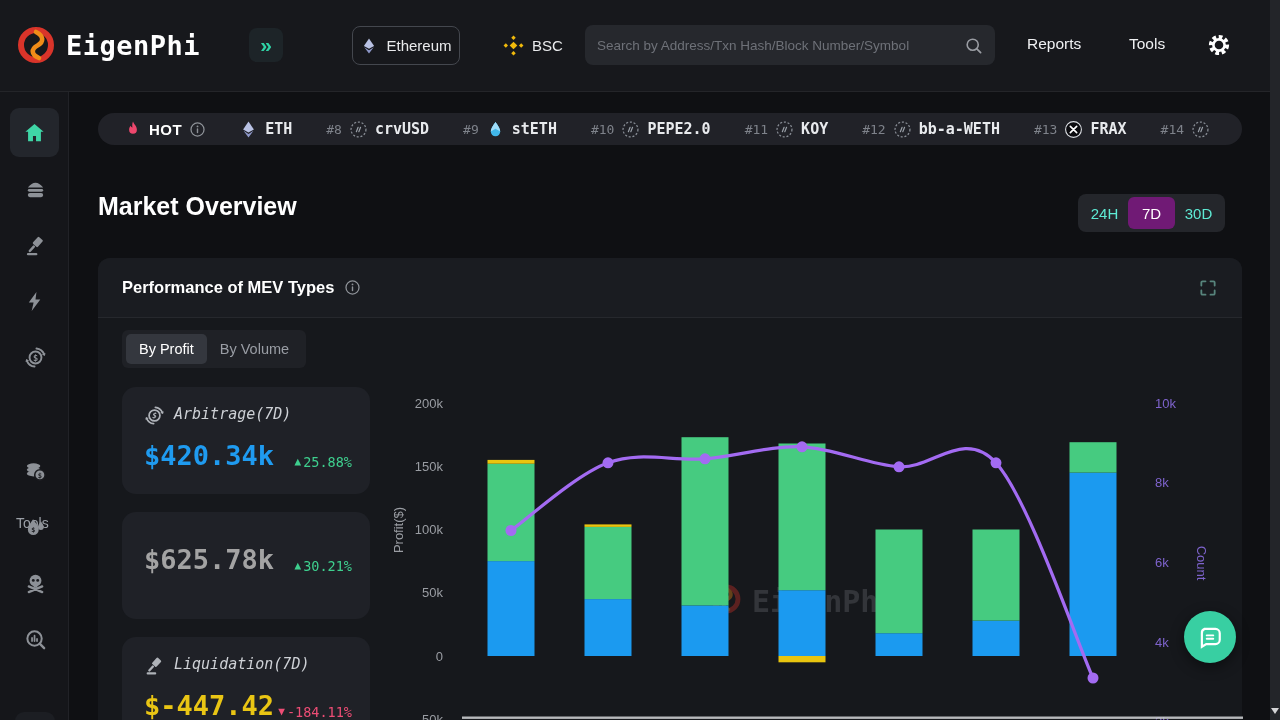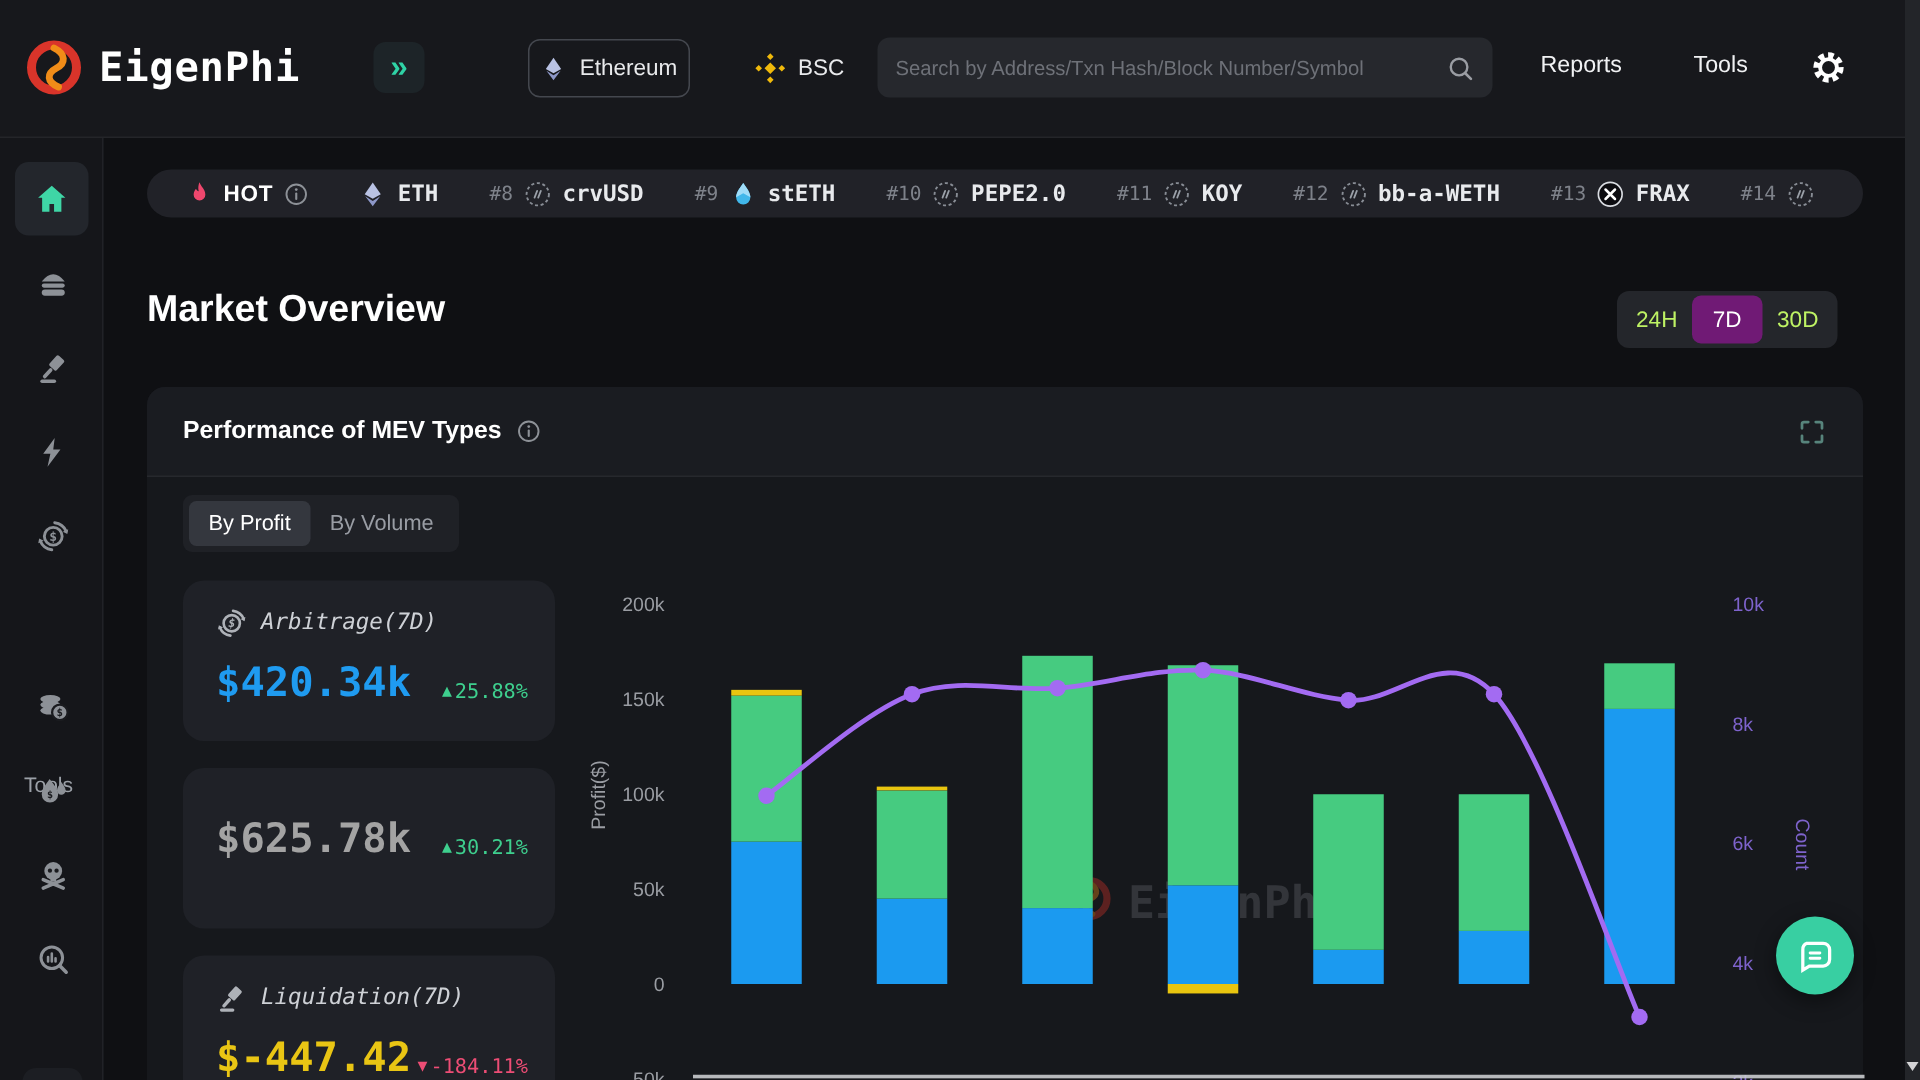--- a/index.html
+++ b/index.html
@@ -43,21 +43,21 @@
   .info-icon { width:17px; height:17px; color:#8d9197; }
   .tick-item { display:flex; align-items:center; gap:7px; margin-right:34px; white-space:nowrap; }
   .tick-rank { color:#7e828a; font-size:13px; font-family:"DejaVu Sans Mono",monospace; }
   .tick-sym { color:#e8eaed; font-size:15px; font-weight:bold; font-family:"DejaVu Sans Mono",monospace; }
   .tick-ico { width:19px; height:19px; flex:none; }
 
   .page-title { position:absolute; left:29px; top:100px; color:#fff; font-size:25px; font-weight:bold; }
   .range-toggle { position:absolute; left:1009px; top:102px; height:38px; background:#24262b; border-radius:8px;
     display:flex; align-items:center; padding:3px; }
   .range-btn { min-width:47px; height:32px; display:flex; align-items:center; justify-content:center;
-    color:#bef264; font-size:15px; border-radius:6px; cursor:pointer; padding:0 8px; }
+    color:#5eead4; font-size:15px; border-radius:6px; cursor:pointer; padding:0 8px; }
   .range-btn.active { background:#701a75; color:#fff; }
 
   .panel { position:absolute; left:29px; top:166px; width:1144px; height:462px; background:#16181c;
     border-radius:12px 12px 0 0; overflow:hidden; }
   .panel-header { height:60px; background:#1a1c21; border-bottom:1px solid #26282d;
     display:flex; align-items:center; padding:0 24px; gap:10px; }
   .panel-title { color:#fff; font-size:16.5px; font-weight:bold; }
   .fullscreen-btn { margin-left:auto; width:20px; height:20px; color:#57847c; cursor:pointer; }
   .tab-group { position:absolute; left:24px; top:72px; display:flex; background:#1f2126; border-radius:6px; padding:4px; }
   .tab { padding:7px 13px; font-size:14.5px; color:#999da4; border-radius:5px; cursor:pointer; }

